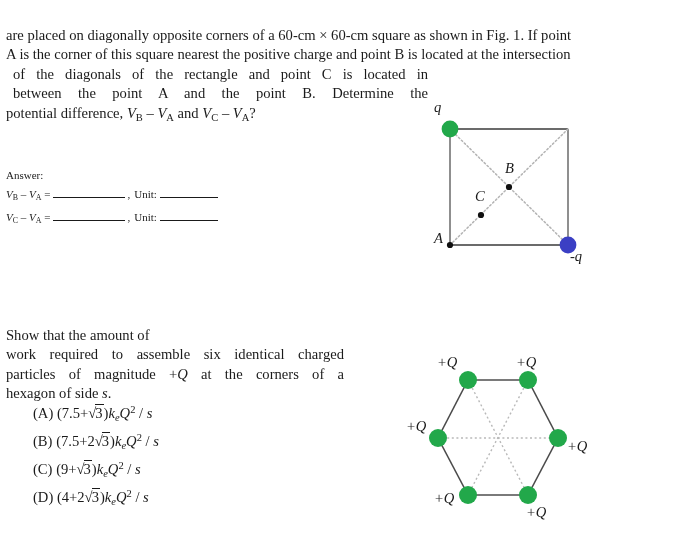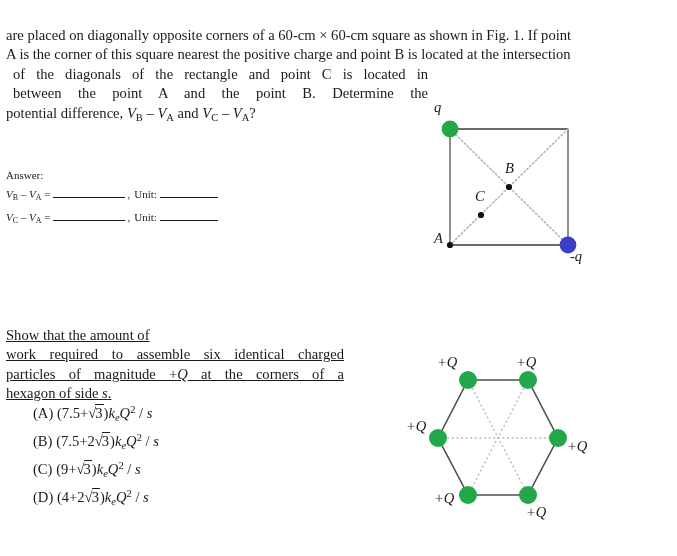--- a/index.html
+++ b/index.html
@@ -61,21 +61,20 @@
   .blank-long { width: 72px; }
   .blank-unit { width: 58px; }
 
   .prob2-text {
     position: absolute;
     left: 6px;
     top: 326px;
     width: 338px;
     font-size: 14.6px;
     line-height: 19.4px;
-    text-decoration: underline;
   }
   .prob2-text .ln { white-space: nowrap; }
   .just2 {
     display: block;
     width: 338px;
     text-align: justify;
     text-align-last: justify;
     white-space: normal;
   }
   .choices {

